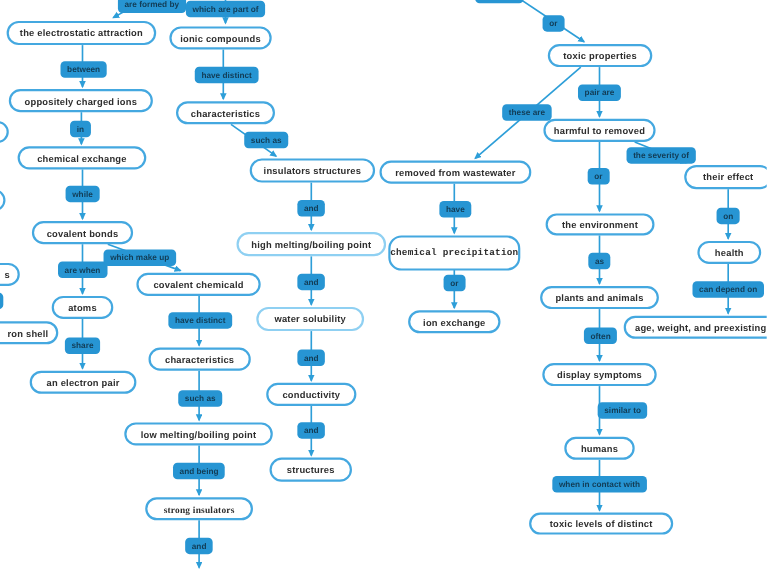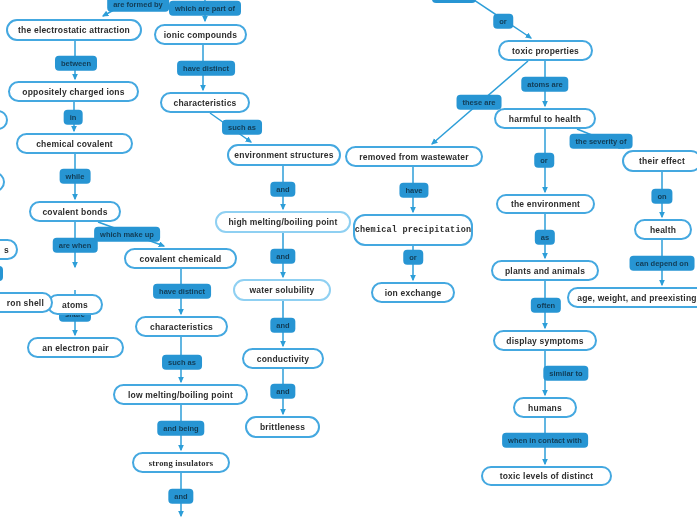--- a/index.html
+++ b/index.html
@@ -108,53 +108,53 @@
     <div class="edge-label" style="left: 75px; top: 314px;">share</div>
     <div class="edge-label" style="left: 182px; top: 291px;">have distinct</div>
     <div class="edge-label" style="left: 182px; top: 362px;">such as</div>
     <div class="edge-label" style="left: 181px; top: 428px;">and being</div>
     <div class="edge-label" style="left: 181px; top: 496px;">and</div>
     <div class="edge-label" style="left: 283px; top: 189px;">and</div>
     <div class="edge-label" style="left: 283px; top: 256px;">and</div>
     <div class="edge-label" style="left: 283px; top: 325px;">and</div>
     <div class="edge-label" style="left: 283px; top: 391px;">and</div>
     <div class="edge-label" style="left: 503px; top: 21px;">or</div>
-    <div class="edge-label" style="left: 545px; top: 84px;">atoms are</div>
+    <div class="edge-label" style="left: 545px; top: 84px;">pair are</div>
     <div class="edge-label" style="left: 479px; top: 102px;">these are</div>
     <div class="edge-label" style="left: 544px; top: 160px;">or</div>
     <div class="edge-label" style="left: 601px; top: 141px;">the severity of</div>
     <div class="edge-label" style="left: 414px; top: 190px;">have</div>
     <div class="edge-label" style="left: 413px; top: 257px;">or</div>
     <div class="edge-label" style="left: 545px; top: 237px;">as</div>
     <div class="edge-label" style="left: 546px; top: 305px;">often</div>
     <div class="edge-label" style="left: 566px; top: 373px;">similar to</div>
     <div class="edge-label" style="left: 545px; top: 440px;">when in contact with</div>
     <div class="edge-label" style="left: 662px; top: 196px;">on</div>
     <div class="edge-label" style="left: 662px; top: 263px;">can depend on</div>
     <div class="fragment" style="left: 432px; top: -11px; width: 44px; height: 14px;"></div>
     <div class="fragment" style="left: -27px; top: 266px; width: 30px; height: 15px;"></div>
     <div class="node" style="left: 6px; top: 19px; width: 136px; height: 22px;">the electrostatic attraction</div>
     <div class="node" style="left: 154px; top: 24px; width: 93px; height: 21px;">ionic compounds</div>
     <div class="node" style="left: 8px; top: 81px; width: 131px; height: 21px;">oppositely charged ions</div>
     <div class="node" style="left: 160px; top: 92px; width: 90px; height: 21px;">characteristics</div>
-    <div class="node" style="left: 16px; top: 133px; width: 117px; height: 21px;">chemical covalent</div>
+    <div class="node" style="left: 16px; top: 133px; width: 117px; height: 21px;">chemical exchange</div>
     <div class="node" style="left: 29px; top: 201px; width: 92px; height: 21px;">covalent bonds</div>
     <div class="node" style="left: 124px; top: 248px; width: 113px; height: 21px;">covalent chemicald</div>
-    <div class="node" style="left: 47px; top: 269px; width: 56px; height: 21px; margin-top: 25px;">atoms</div>
+    <div class="node" style="left: 47px; top: 269px; width: 56px; height: 21px;">atoms</div>
     <div class="node" style="left: 27px; top: 337px; width: 97px; height: 21px;">an electron pair</div>
     <div class="node" style="left: 135px; top: 316px; width: 93px; height: 21px;">characteristics</div>
-    <div class="node" style="left: 227px; top: 144px; width: 114px; height: 22px;">environment structures</div>
+    <div class="node" style="left: 227px; top: 144px; width: 114px; height: 22px;">insulators structures</div>
     <div class="node light" style="left: 215px; top: 211px; width: 136px; height: 22px;">high melting/boiling point</div>
     <div class="node light" style="left: 233px; top: 279px; width: 98px; height: 22px;">water solubility</div>
     <div class="node" style="left: 242px; top: 348px; width: 82px; height: 21px;">conductivity</div>
-    <div class="node" style="left: 245px; top: 416px; width: 75px; height: 22px;">brittleness</div>
+    <div class="node" style="left: 245px; top: 416px; width: 75px; height: 22px;">structures</div>
     <div class="node" style="left: 113px; top: 384px; width: 135px; height: 21px;">low melting/boiling point</div>
     <div class="node" style="left: 132px; top: 452px; width: 98px; height: 21px; font-family: Liberation Serif, serif;">strong insulators</div>
     <div class="node" style="left: 498px; top: 40px; width: 95px; height: 21px;">toxic properties</div>
-    <div class="node" style="left: 494px; top: 108px; width: 102px; height: 21px;">harmful to health</div>
+    <div class="node" style="left: 494px; top: 108px; width: 102px; height: 21px;">harmful to removed</div>
     <div class="node" style="left: 345px; top: 146px; width: 138px; height: 21px;">removed from wastewater</div>
     <div class="node" style="left: 353px; top: 214px; width: 120px; height: 32px; font-family: Liberation Mono, monospace;">chemical precipitation</div>
     <div class="node" style="left: 371px; top: 282px; width: 84px; height: 21px;">ion exchange</div>
     <div class="node" style="left: 496px; top: 194px; width: 99px; height: 20px;">the environment</div>
     <div class="node" style="left: 491px; top: 260px; width: 108px; height: 21px;">plants and animals</div>
     <div class="node" style="left: 622px; top: 150px; width: 80px; height: 22px;">their effect</div>
     <div class="node" style="left: 634px; top: 219px; width: 58px; height: 21px;">health</div>
     <div class="node" style="left: 567px; top: 287px; width: 140px; height: 21px;">age, weight, and preexisting</div>
     <div class="node" style="left: 493px; top: 330px; width: 104px; height: 21px;">display symptoms</div>
     <div class="node" style="left: 513px; top: 397px; width: 64px; height: 21px;">humans</div>

